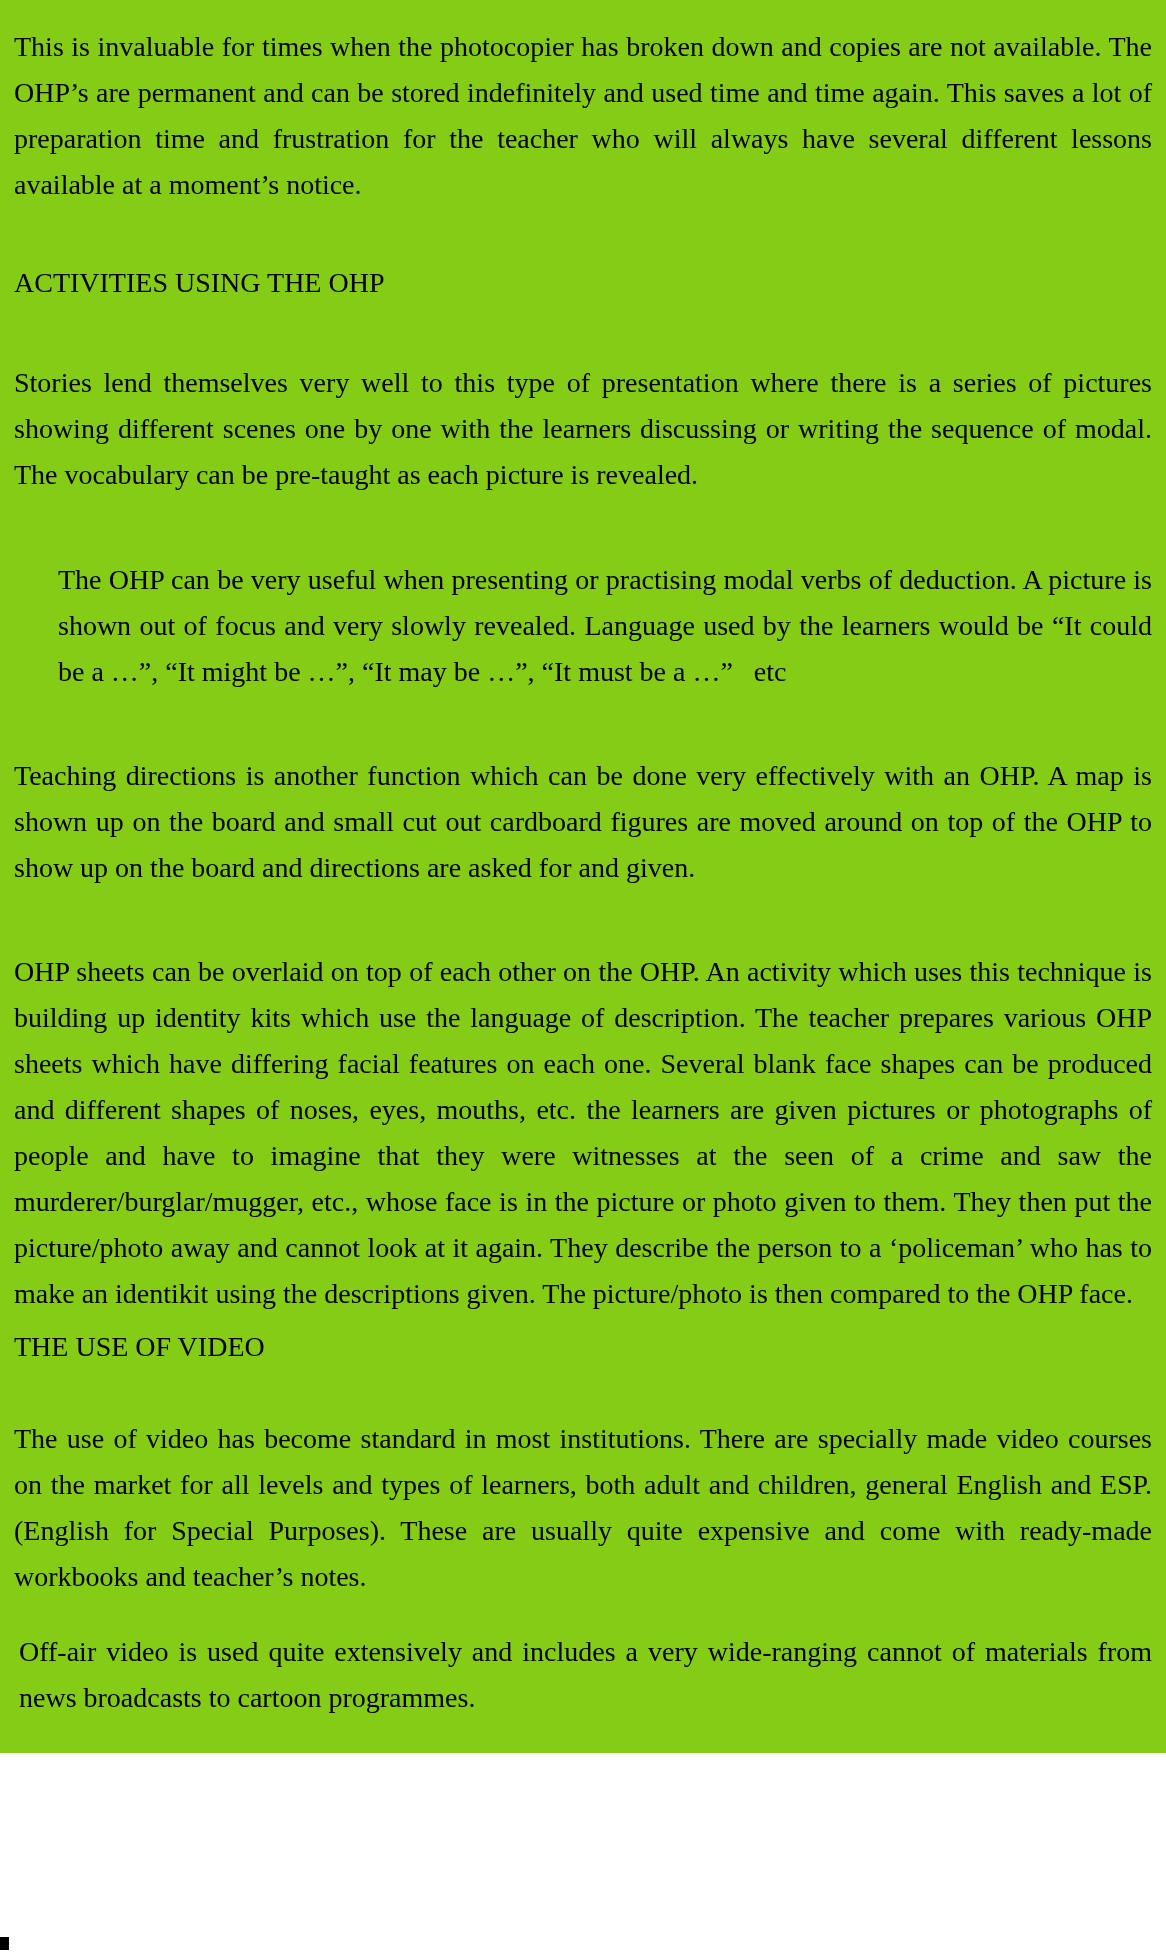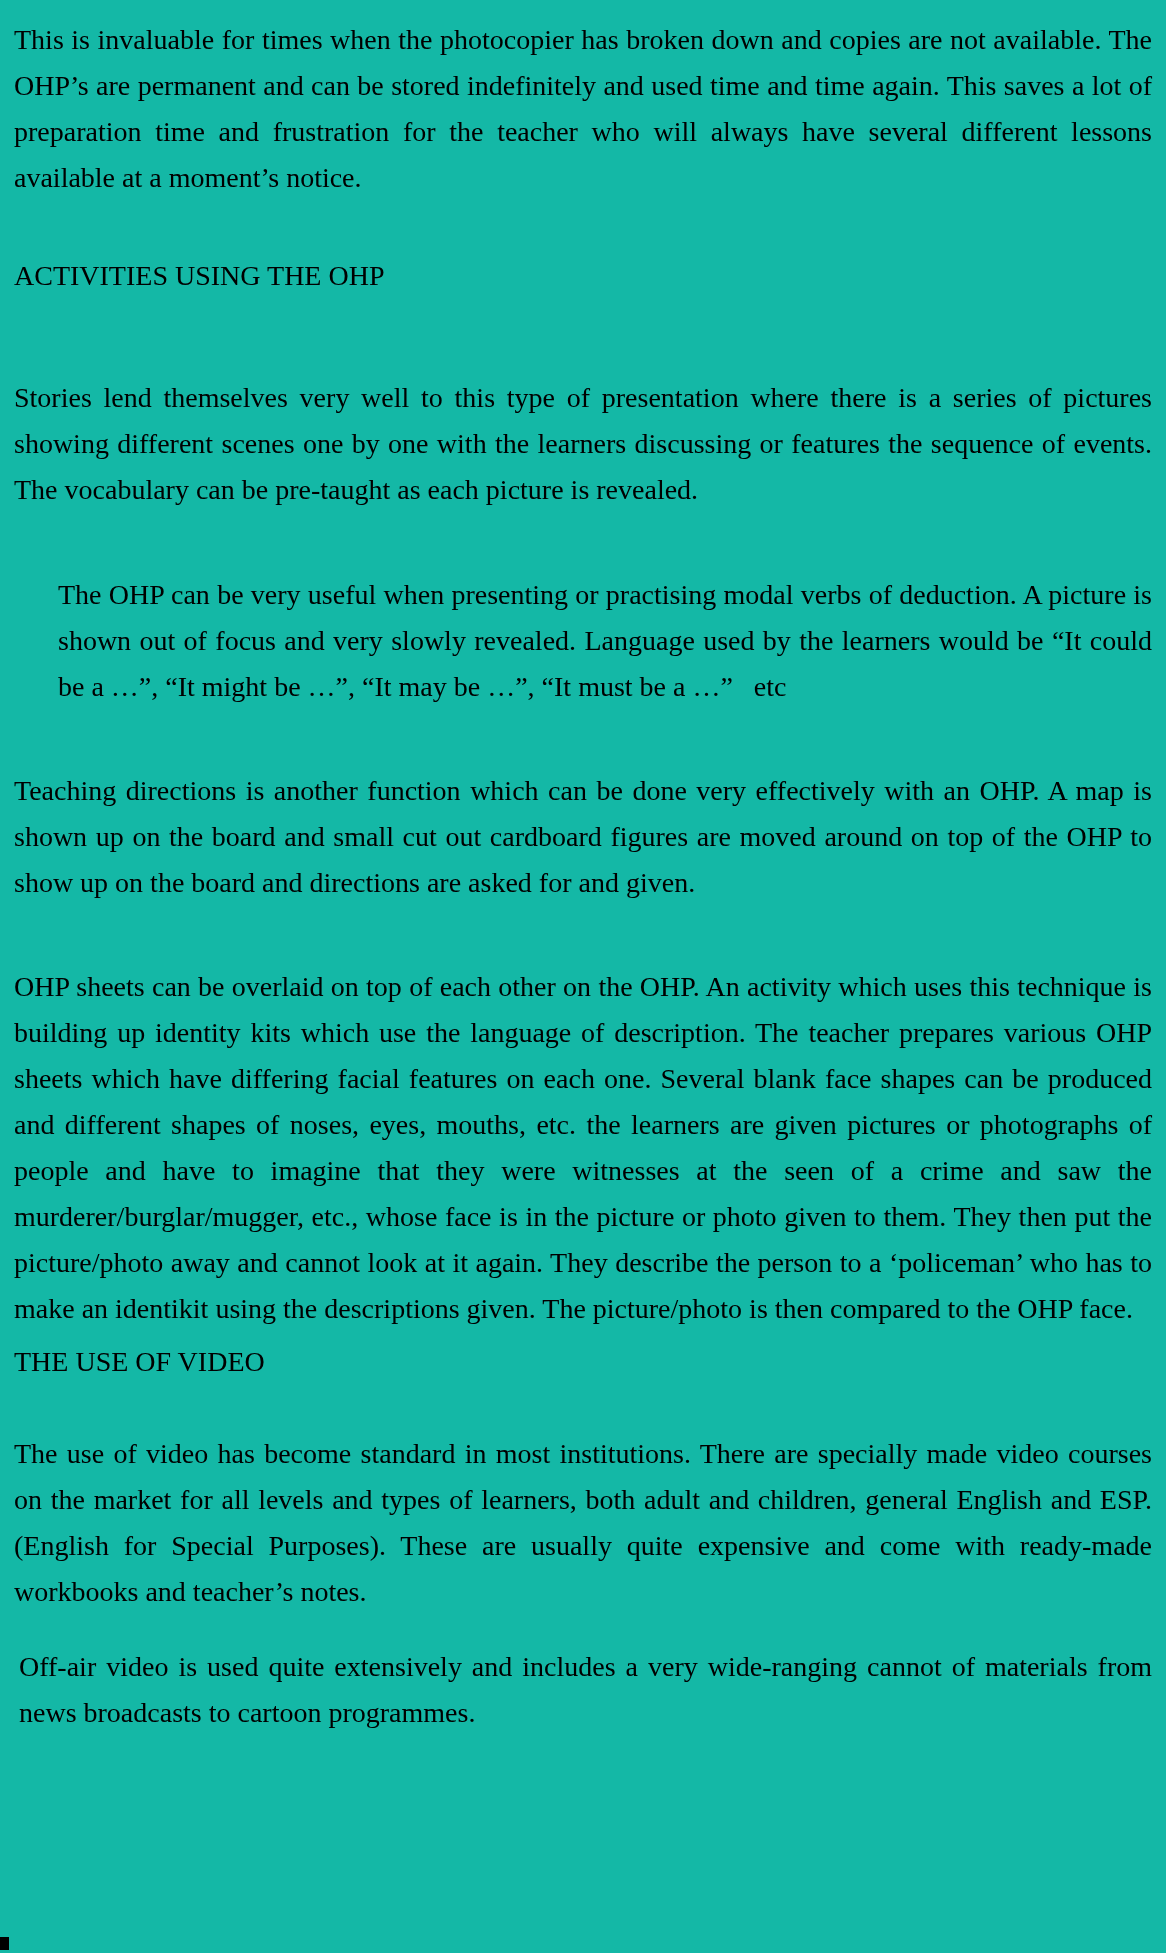--- a/index.html
+++ b/index.html
@@ -6,43 +6,43 @@
   html, body { margin: 0; padding: 0; }
   body {
     width: 1166px;
     height: 1953px;
     background: #ffffff;
     position: relative;
     overflow: hidden;
   }
   .page {
     width: 1166px;
-    height: 1953px;
-    padding: 17px 14px 0 14px;
+    height: 1753px;
+    padding: 24px 14px 0 14px;
     font-family: "Liberation Serif", "DejaVu Serif", serif;
     font-size: 28px;
     line-height: 46px;
     color: #000000;
-    background: #14b8a6;
+    background: #84cc16;
   }
   .para {
     margin: 0;
     text-align: justify;
     font-weight: normal;
   }
   .heading {
     margin: 0;
     text-align: left;
     font-weight: normal;
     font-size: 28px;
     line-height: 46px;
   }
   
   .mb-p1 { margin-bottom: 52px; }
-  .mb-h1 { margin-bottom: 76px; }
+  .mb-h1 { margin-bottom: 54px; }
   .mb-p2 { margin-bottom: 59px; }
   .mb-p3 { margin-bottom: 58px; margin-left: 44px; }
   .mb-p4 { margin-bottom: 58px; }
   .mb-p5 { margin-bottom: 7px;  }
   .mb-h2 { margin-bottom: 46px; }
   .mb-p6 { margin-bottom: 29px; }
   .mb-p7 { margin-bottom: 53px; }
   .indent-sm { padding-left: 5px; }
   .indent-md { padding-left: 9px; }
   .corner-mark {
@@ -56,21 +56,21 @@
 </style>
 </head>
 <body>
 
 <main class="page">
 
   <p class="para mb-p1">This is invaluable for times when the photocopier has broken down and copies are not available. The OHP’s are permanent and can be stored indefinitely and used time and time again. This saves a lot of preparation time and frustration for the teacher who will always have several different lessons available at a moment’s notice.</p>
 
   <h2 class="heading mb-h1">ACTIVITIES USING THE OHP</h2>
 
-  <p class="para mb-p2">Stories lend themselves very well to this type of presentation where there is a series of pictures showing different scenes one by one with the learners discussing or features the sequence of events. The vocabulary can be pre-taught as each picture is revealed.</p>
+  <p class="para mb-p2">Stories lend themselves very well to this type of presentation where there is a series of pictures showing different scenes one by one with the learners discussing or writing the sequence of modal. The vocabulary can be pre-taught as each picture is revealed.</p>
 
   <p class="para mb-p3">The OHP can be very useful when presenting or practising modal verbs of deduction. A picture is shown out of focus and very slowly revealed. Language used by the learners would be “It could be a …”, “It might be …”, “It may be …”, “It must be a …”&nbsp;&nbsp;&nbsp;etc</p>
 
   <p class="para mb-p4">Teaching directions is another function which can be done very effectively with an OHP. A map is shown up on the board and small cut out cardboard figures are moved around on top of the OHP to show up on the board and directions are asked for and given.</p>
 
   <p class="para mb-p5">OHP sheets can be overlaid on top of each other on the OHP. An activity which uses this technique is building up identity kits which use the language of description. The teacher prepares various OHP sheets which have differing facial features on each one. Several blank face shapes can be produced and different shapes of noses, eyes, mouths, etc. the learners are given pictures or photographs of people and have to imagine that they were witnesses at the seen of a crime and saw the murderer/burglar/mugger, etc., whose face is in the picture or photo given to them. They then put the picture/photo away and cannot look at it again. They describe the person to a ‘policeman’ who has to make an identikit using the descriptions given. The picture/photo is then compared to the OHP face.</p>
 
   <h2 class="heading mb-h2">THE USE OF VIDEO</h2>
 
   <p class="para mb-p6">The use of video has become standard in most institutions. There are specially made video courses on the market for all levels and types of learners, both adult and children, general English and ESP. (English for Special Purposes). These are usually quite expensive and come with ready-made workbooks and teacher’s notes.</p>

